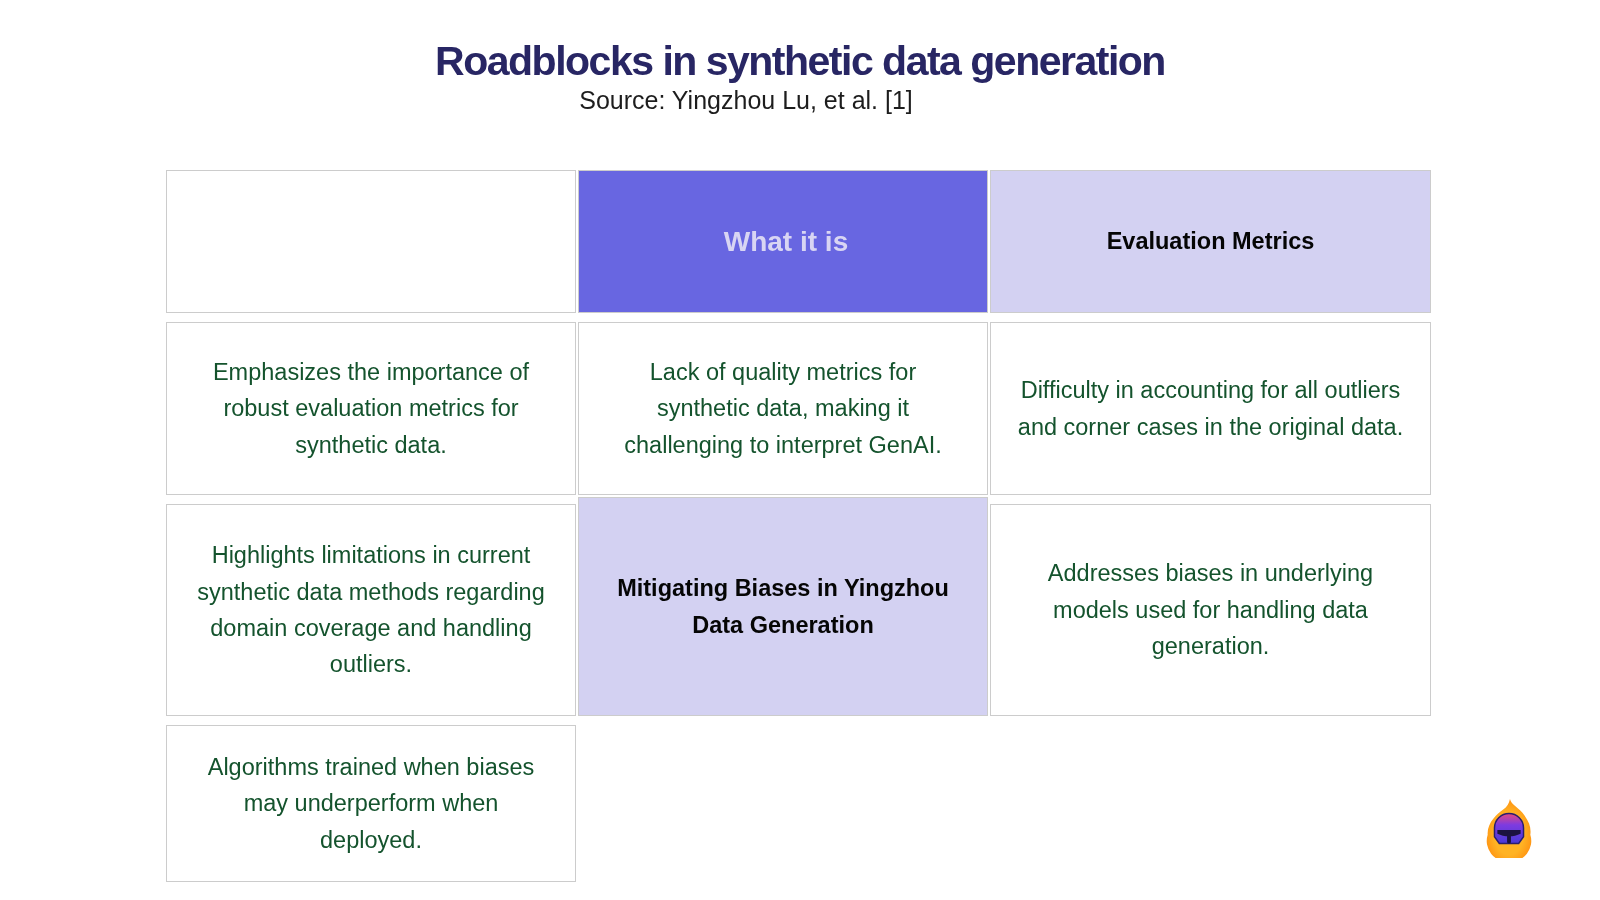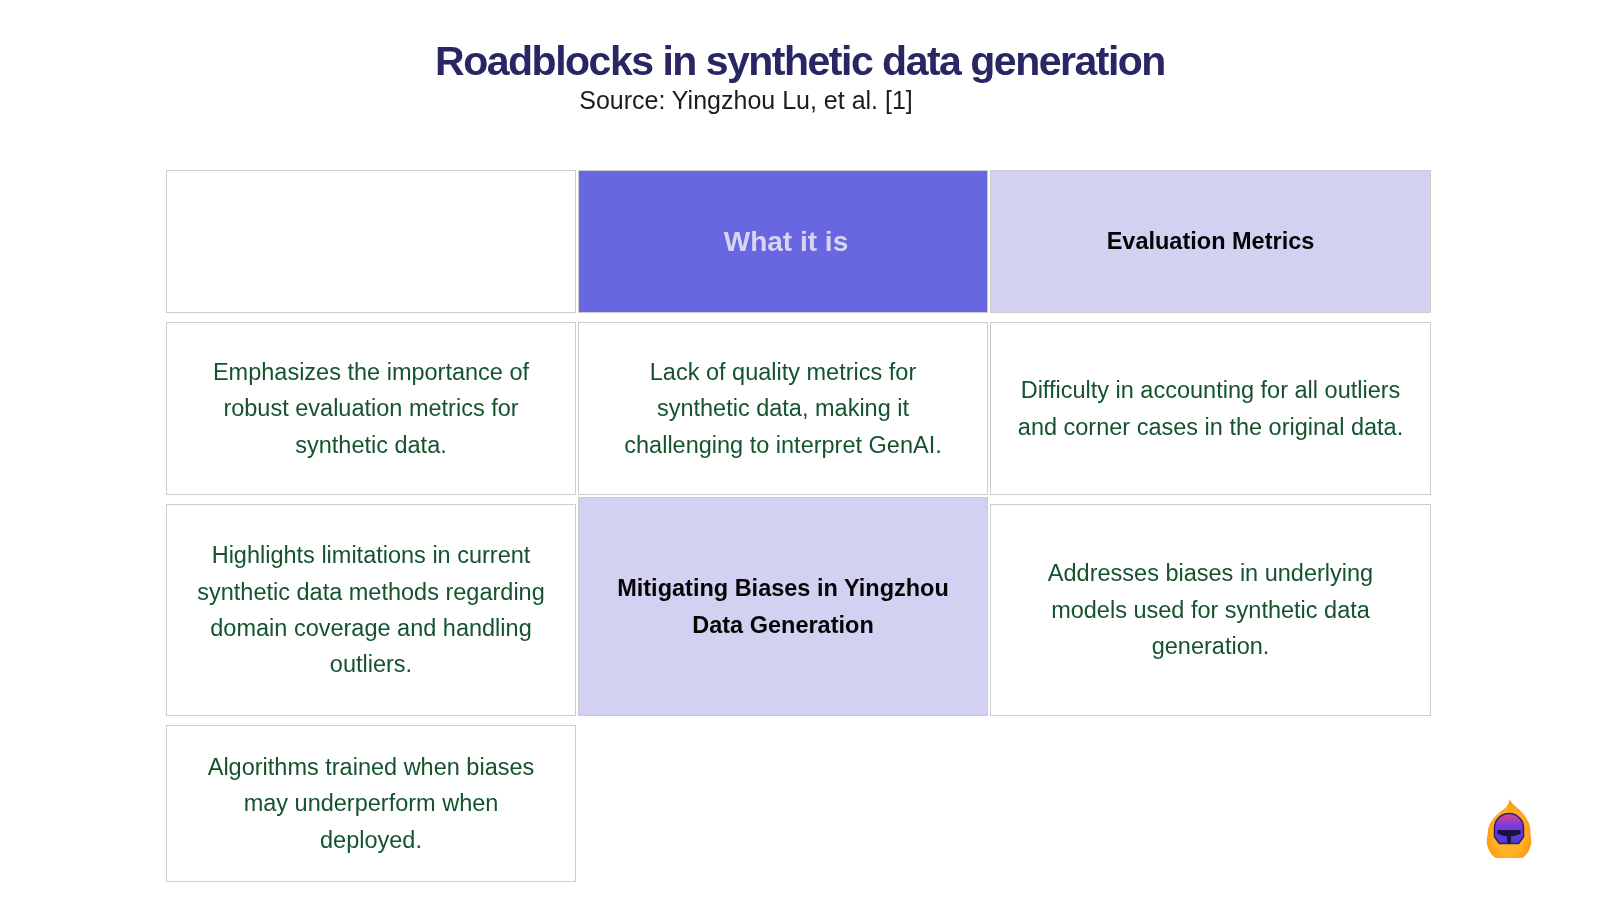--- a/index.html
+++ b/index.html
@@ -88,21 +88,21 @@
   <div class="cell colhead">What it is</div>
 
   <div class="cell rowhead">Evaluation Metrics</div>
   <div class="cell bodycell">Emphasizes the importance of robust evaluation metrics for synthetic data.</div>
   <div class="cell bodycell">Lack of quality metrics for synthetic data, making it challenging to interpret GenAI.</div>
 
   <div class="cell bodycell">Difficulty in accounting for all outliers and corner cases in the original data.</div>
   <div class="cell bodycell">Highlights limitations in current synthetic data methods regarding domain coverage and handling outliers.</div>
 
   <div class="cell rowhead">Mitigating Biases in Yingzhou Data Generation</div>
-  <div class="cell bodycell">Addresses biases in underlying models used for synthetic data generation.</div>
+  <div class="cell bodycell">Addresses biases in underlying models used for handling data generation.</div>
   <div class="cell bodycell">Algorithms trained when biases may underperform when deployed.</div>
 </div>
 
 <div class="logo">
   <svg viewBox="0 0 64 64" width="62" height="62" aria-hidden="true">
     <defs>
       <radialGradient id="fl" cx="50%" cy="55%" r="60%">
         <stop offset="55%" stop-color="#FFB324"></stop>
         <stop offset="100%" stop-color="#FF8A0D"></stop>
       </radialGradient>

